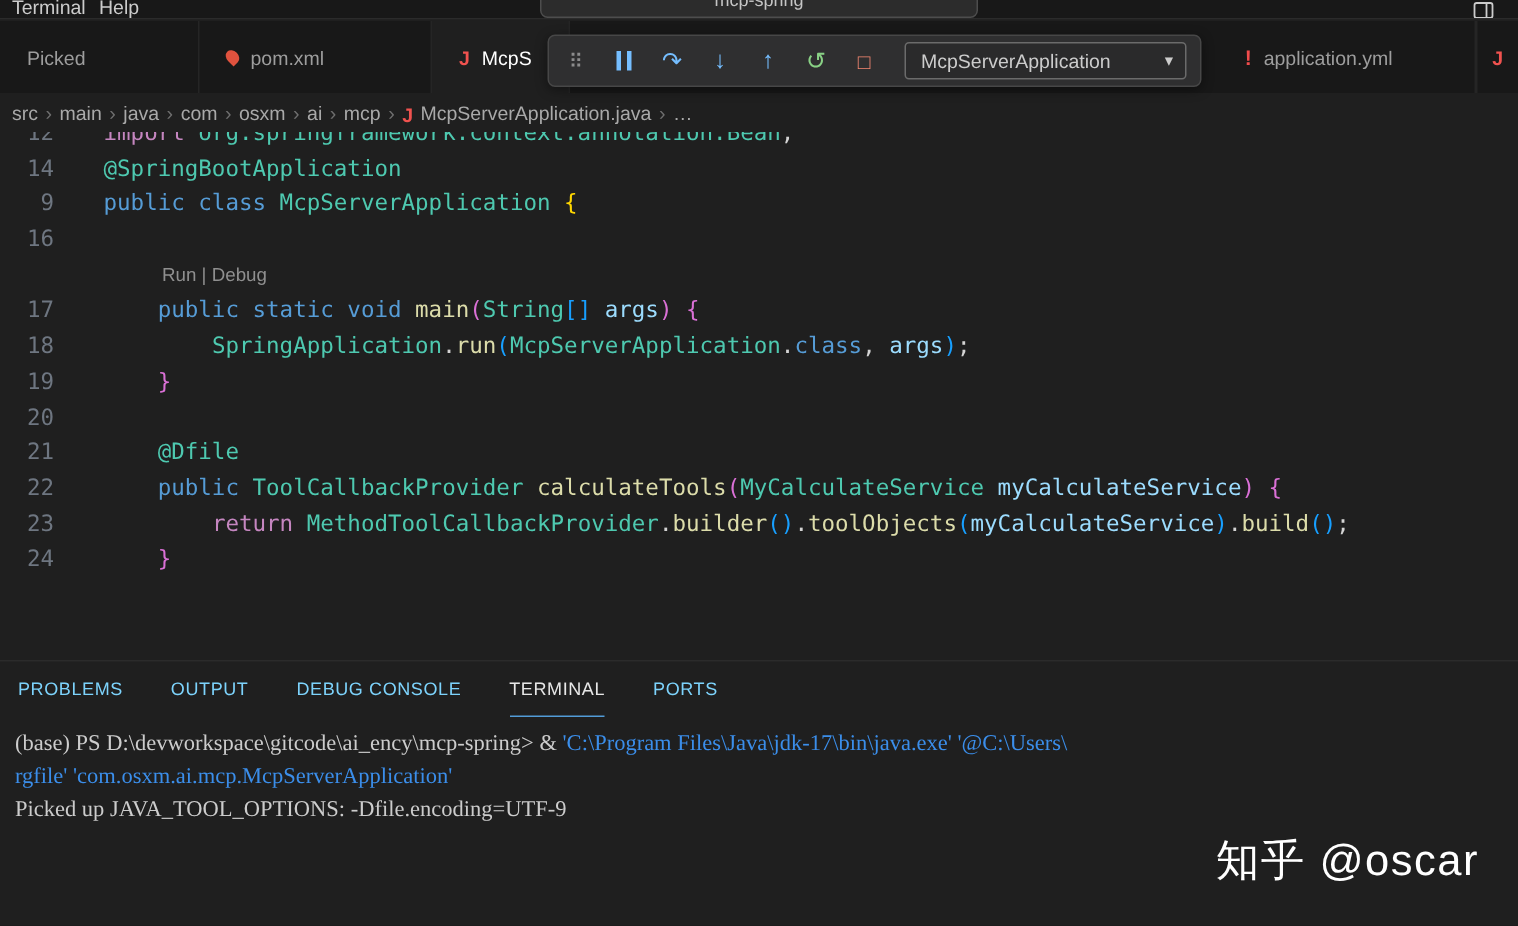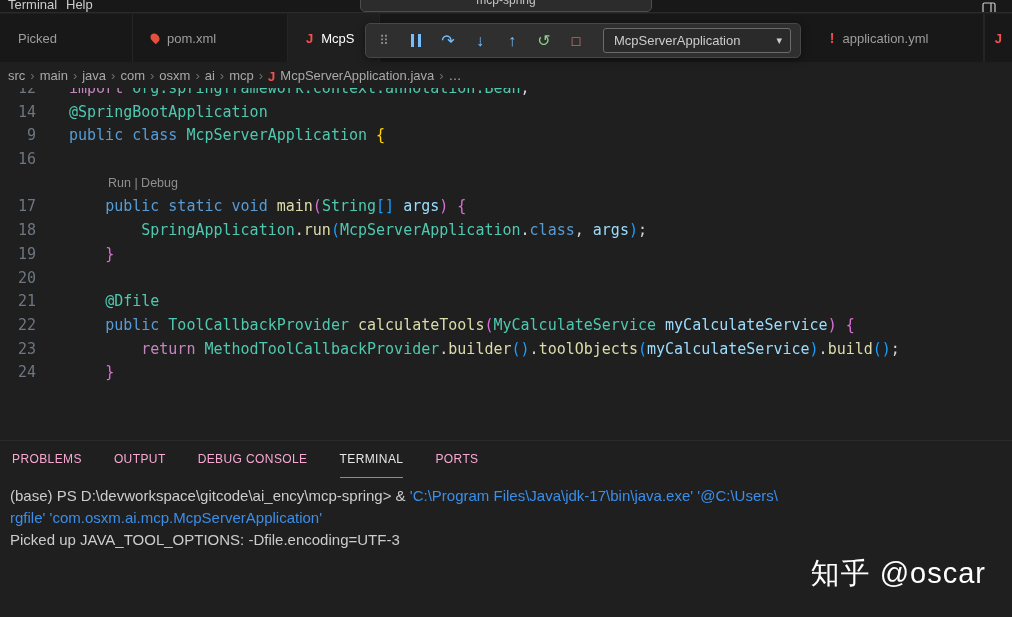--- a/index.html
+++ b/index.html
@@ -58,24 +58,24 @@
   .line-num{width:36px;flex-shrink:0;text-align:right;color:#6e7681}
   .line-content{padding-left:33px}
   .codelens-row .line-content{font-family:"Liberation Sans",sans-serif;font-size:12.5px;color:#8f8f8f;padding-left:72px}
   .tk-ctrl{color:#c586c0}.tk-kw{color:#569cd6}.tk-type{color:#4ec9b0}.tk-ns{color:#4ec9b0}
   .tk-fn{color:#dcdcaa}.tk-var{color:#9cdcfe}.tk-fg{color:#d4d4d4}
   .tk-b1{color:#ffd700}.tk-b2{color:#da70d6}.tk-b3{color:#179fff}
 
   
   .panel{position:absolute;top:440px;left:0;right:0;bottom:0;background:#1f1f1f;border-top:1px solid #2b2b2b}
   .panel-tabs{display:flex;gap:32px;padding-left:12px;height:37px;align-items:stretch}
-  .panel-tab{font-size:12px;letter-spacing:.4px;color:#f9a8d4;display:flex;align-items:center;
+  .panel-tab{font-size:12px;letter-spacing:.4px;color:#7dd3fc;display:flex;align-items:center;
              border-bottom:1px solid transparent;cursor:default}
   .panel-tab.active{color:#e7e7e7;border-bottom-color:#529cd8}
-  .terminal{padding:7px 0 0 10px;font-family:Liberation Sans, sans-serif;
+  .terminal{padding:7px 0 0 10px;font-family:Liberation Serif, serif;
             font-size:15px;color:#cccccc;overflow:hidden}
   .term-line{line-height:22px;white-space:pre}
   .t-fg{color:#cccccc}.t-str{color:#3b8eea}
 
   
   .watermark{position:absolute;right:26px;top:554px;font-size:29px;color:#ffffff;letter-spacing:1px;
              font-family:Liberation Sans, sans-serif}
 </style>
 </head>
 <body>
@@ -193,18 +193,18 @@
     <div class="panel-tabs">
         <div class="panel-tab">PROBLEMS</div>
         <div class="panel-tab">OUTPUT</div>
         <div class="panel-tab">DEBUG CONSOLE</div>
         <div class="panel-tab active">TERMINAL</div>
         <div class="panel-tab">PORTS</div>
       </div>
     <div class="terminal">
         <div class="term-line"><span class="t-fg">(base) PS D:\devworkspace\gitcode\ai_ency\mcp-spring&gt; &amp; </span><span class="t-str">'C:\Program Files\Java\jdk-17\bin\java.exe'</span><span class="t-fg"> </span><span class="t-str">'@C:\Users\</span></div>
         <div class="term-line"><span class="t-str">rgfile' 'com.osxm.ai.mcp.McpServerApplication'</span></div>
-        <div class="term-line"><span class="t-fg">Picked up JAVA_TOOL_OPTIONS: -Dfile.encoding=UTF-3</span></div>
+        <div class="term-line"><span class="t-fg">Picked up JAVA_TOOL_OPTIONS: -Dfile.encoding=UTF-9</span></div>
       </div>
   </div>
 
   <div class="watermark">知乎 @oscar</div>
 </div>
 
 </body></html>

